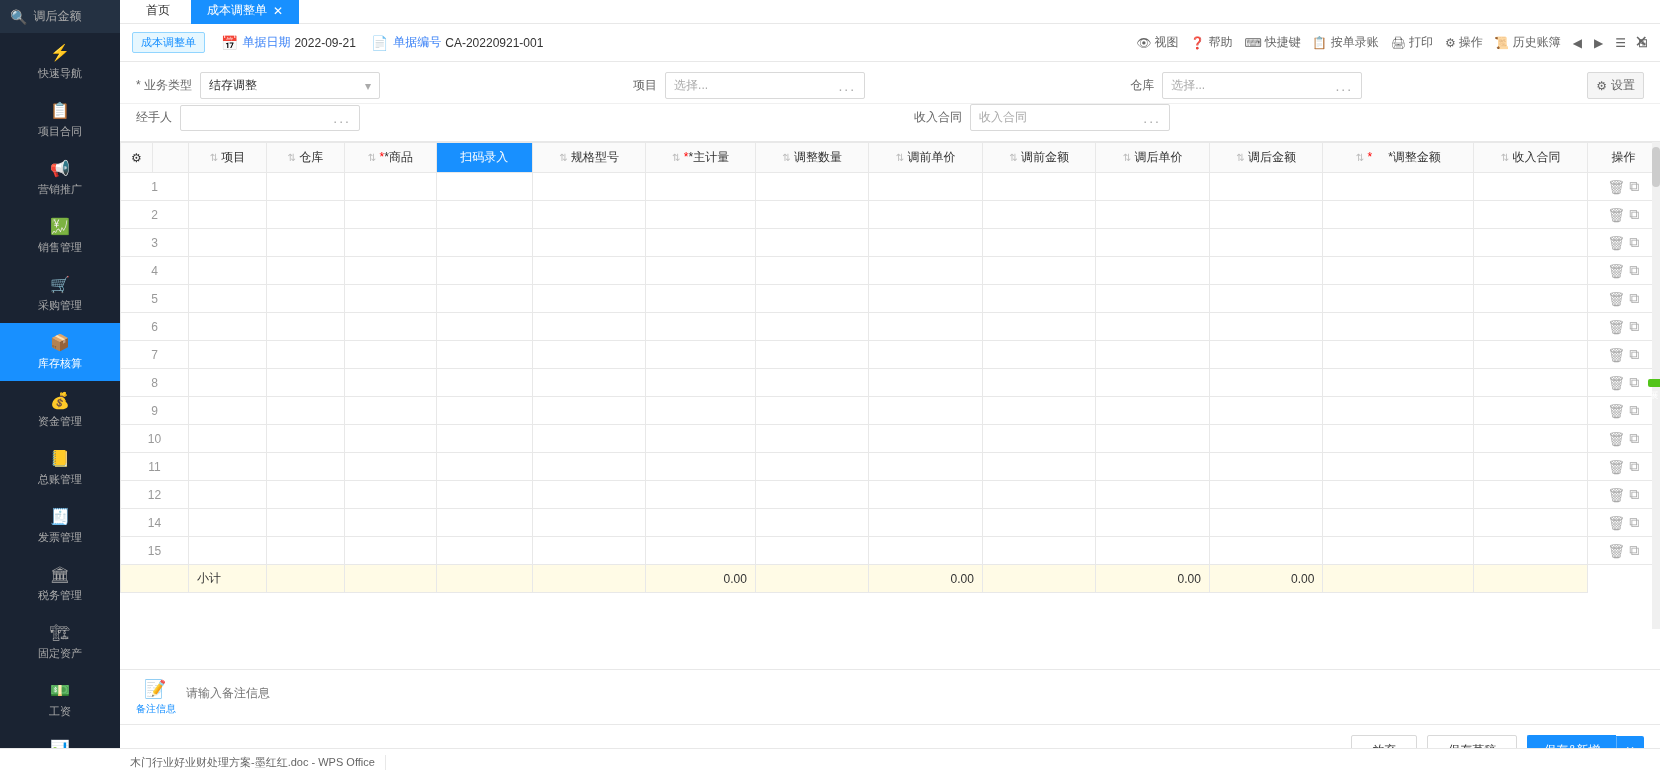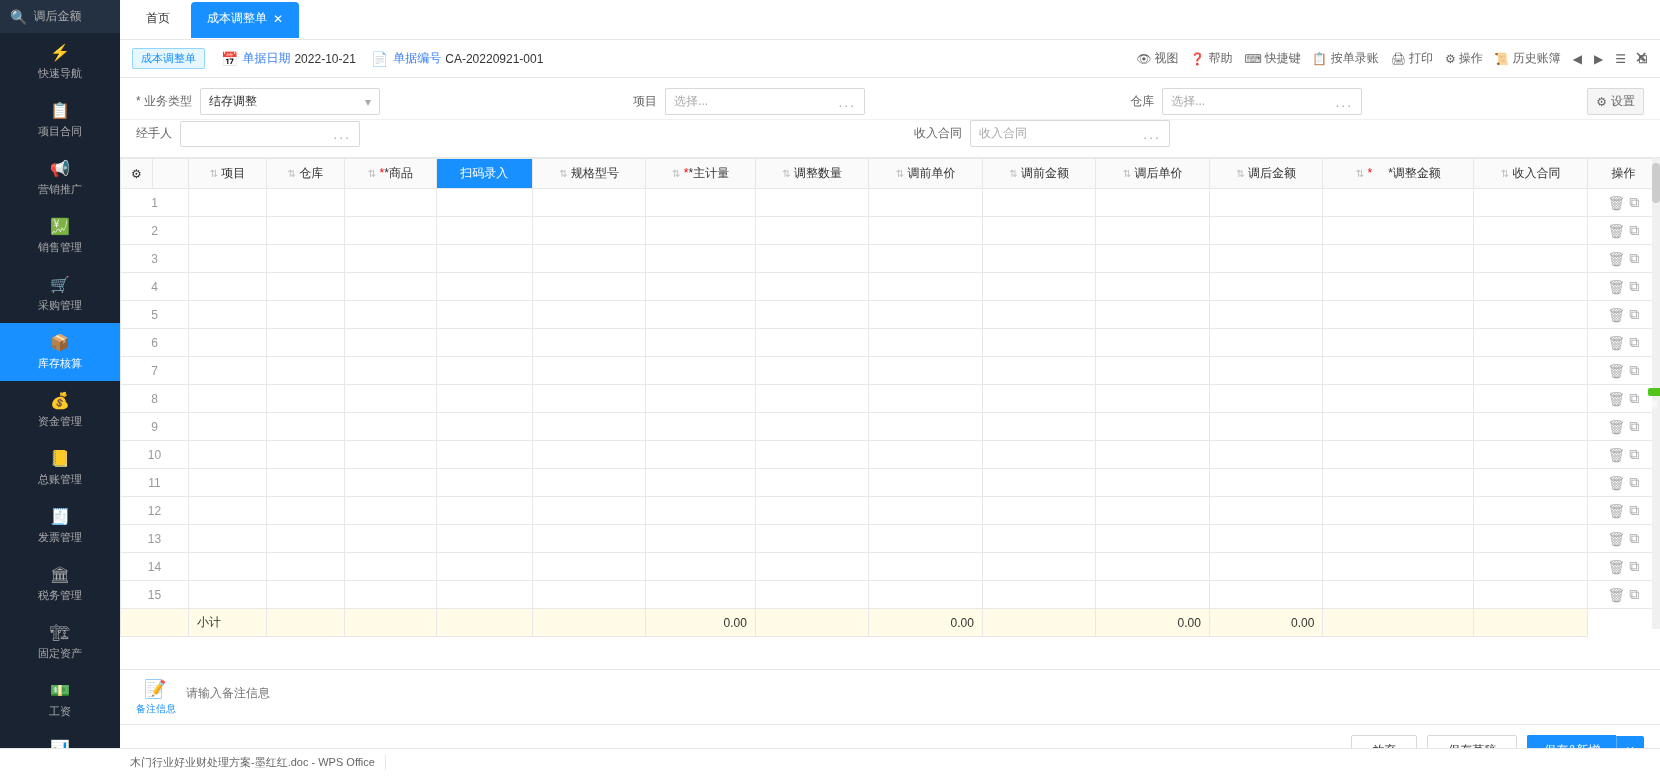--- a/index.html
+++ b/index.html
@@ -13,21 +13,21 @@
     .sidebar-search { padding: 8px 10px; background: #243142; display: flex; align-items: center; gap: 6px; color: #aaa; cursor: pointer; font-size: 12px; }
     .sidebar-search-icon { color: #aaa; font-size: 14px; }
     .sidebar-item { display: flex; flex-direction: column; align-items: center; padding: 10px 5px; color: #aaa; cursor: pointer; font-size: 11px; gap: 4px; }
     .sidebar-item.active { background: #1890ff; color: #fff; }
     .sidebar-item-icon { font-size: 16px; }
 
     
     .main-content { flex: 1; display: flex; flex-direction: column; background: #f0f2f5; min-width: 0; }
 
     
-    .tab-bar { display: flex; align-items: center; background: #fff; border-bottom: 1px solid #e8e8e8; height: 40px; padding: 0 10px; gap: 5px; }
+    .tab-bar { display: flex; align-items: center; background: #fff; border-bottom: 1px solid #e8e8e8; height: 24px; padding: 0 10px; gap: 5px; }
     .tab { padding: 0 16px; height: 36px; display: flex; align-items: center; gap: 6px; font-size: 12px; cursor: pointer; color: #666; border-bottom: 2px solid transparent; }
     .tab.active { color: #fff; background: #1890ff; border-radius: 4px 4px 0 0; }
     .tab-close { color: #999; font-size: 12px; cursor: pointer; }
     .tab.active .tab-close { color: #fff; }
     .tab-home { color: #333; }
 
     
     .doc-container { flex: 1; background: #fff; margin: 0; display: flex; flex-direction: column; position: relative; overflow: hidden; }
 
     
@@ -160,21 +160,21 @@
       </div>
     </div>
 
     <div class="doc-container">
 
       <div class="doc-header">
         <span class="doc-title-badge">成本调整单</span>
         <div class="doc-meta">
           <span class="doc-meta-icon">📅</span>
           <span class="doc-meta-label">单据日期</span>
-          <span>2022-10-21</span>
+          <span>2022-09-21</span>
         </div>
         <div class="doc-meta">
           <span class="doc-meta-icon">📄</span>
           <span class="doc-meta-label">单据编号</span>
           <span>CA-20220921-001</span>
         </div>
         <div class="doc-actions">
           <div class="doc-action-item">
             <span>👁</span>
             <span>视图</span>
@@ -547,42 +547,20 @@
                 <td></td>
                 <td></td>
                 <td>
       <div class="row-actions">
         <span class="row-action-btn">🗑</span>
         <span class="row-action-btn">⧉</span>
       </div>
                 </td>
               </tr>
               <tr>
-                <td colspan="2" class="row-num">13</td>
-                <td></td>
-                <td></td>
-                <td></td>
-                <td></td>
-                <td></td>
-                <td></td>
-                <td></td>
-                <td></td>
-                <td></td>
-                <td></td>
-                <td></td>
-                <td></td>
-                <td></td>
-                <td>
-      <div class="row-actions">
-        <span class="row-action-btn">🗑</span>
-        <span class="row-action-btn">⧉</span>
-      </div>
-                </td>
-              </tr>
-              <tr>
                 <td colspan="2" class="row-num">14</td>
                 <td></td>
                 <td></td>
                 <td></td>
                 <td></td>
                 <td></td>
                 <td></td>
                 <td></td>
                 <td></td>
                 <td></td>

